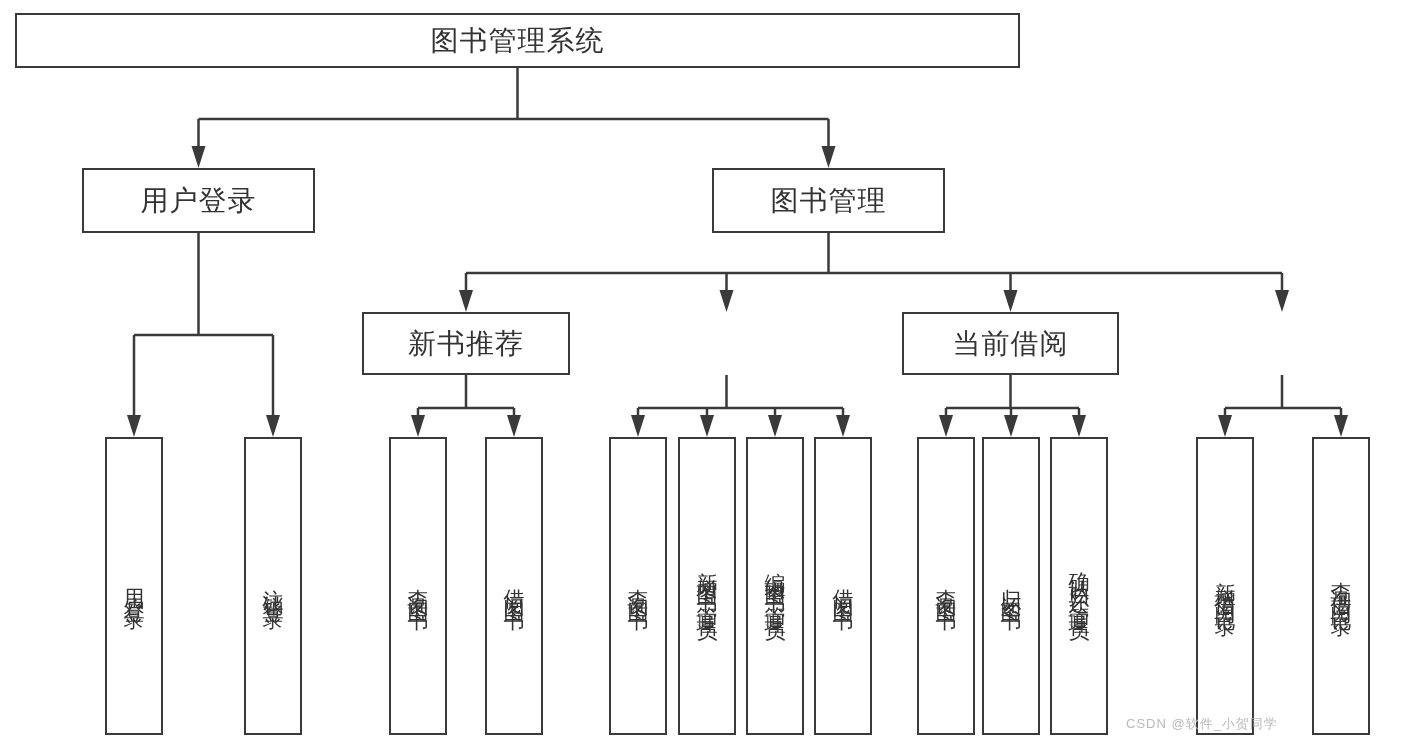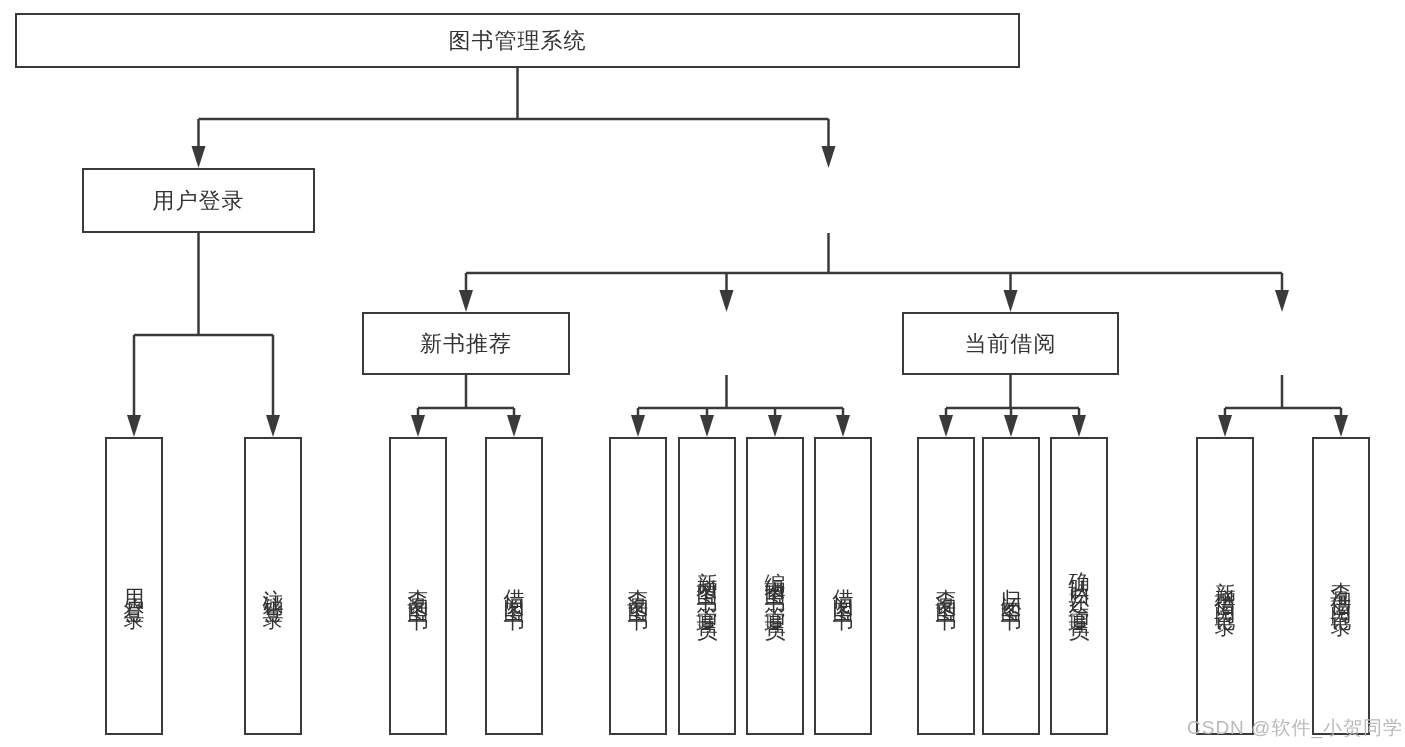--- a/index.html
+++ b/index.html
@@ -13,32 +13,32 @@
   .connectors { position:absolute; left:0; top:0; width:1405px; height:747px; }
   .node {
     position:absolute;
     border:2.5px solid #3a3a3a;
     background:#ffffff;
     box-sizing:border-box;
     display:flex; align-items:center; justify-content:center;
     color:#333333;
     z-index:2;
   }
-  .hnode { font-size:22px; letter-spacing:1px; }
+  .hnode { font-size:28px; letter-spacing:1px; }
   .leaf .vtext {
     writing-mode:vertical-rl;
     text-orientation:mixed;
     font-size:21px;
     letter-spacing:7px;
     color:#333333;
   }
   .watermark {
     position:absolute;
-    left:1187px; top:715px;
-    font-size:19px;
+    left:1126px; top:715px;
+    font-size:13px;
     color:#b9b9b9;
     letter-spacing:1px;
     z-index:6;
     white-space:nowrap;
   }
 </style>
 </head>
 <body>
 
 <div class="canvas">
@@ -119,20 +119,23 @@
     </g>
   </svg>
 
   <div class="node hnode" style="left:15px;top:13px;width:1005px;height:55px">
     <span>图书管理系统</span>
   </div>
 
   <div class="node hnode" style="left:82px;top:168px;width:233px;height:65px">
     <span>用户登录</span>
   </div>
+  <div class="node hnode" style="left:712px;top:168px;width:233px;height:65px">
+    <span>图书管理</span>
+  </div>
 
   <div class="node hnode" style="left:362px;top:312px;width:208px;height:63px">
     <span>新书推荐</span>
   </div>
   <div class="node hnode" style="left:902px;top:312px;width:217px;height:63px">
     <span>当前借阅</span>
   </div>
 
   <div class="node leaf" style="left:105px;top:437px;width:58px;height:298px">
     <span class="vtext">用户登录</span>

